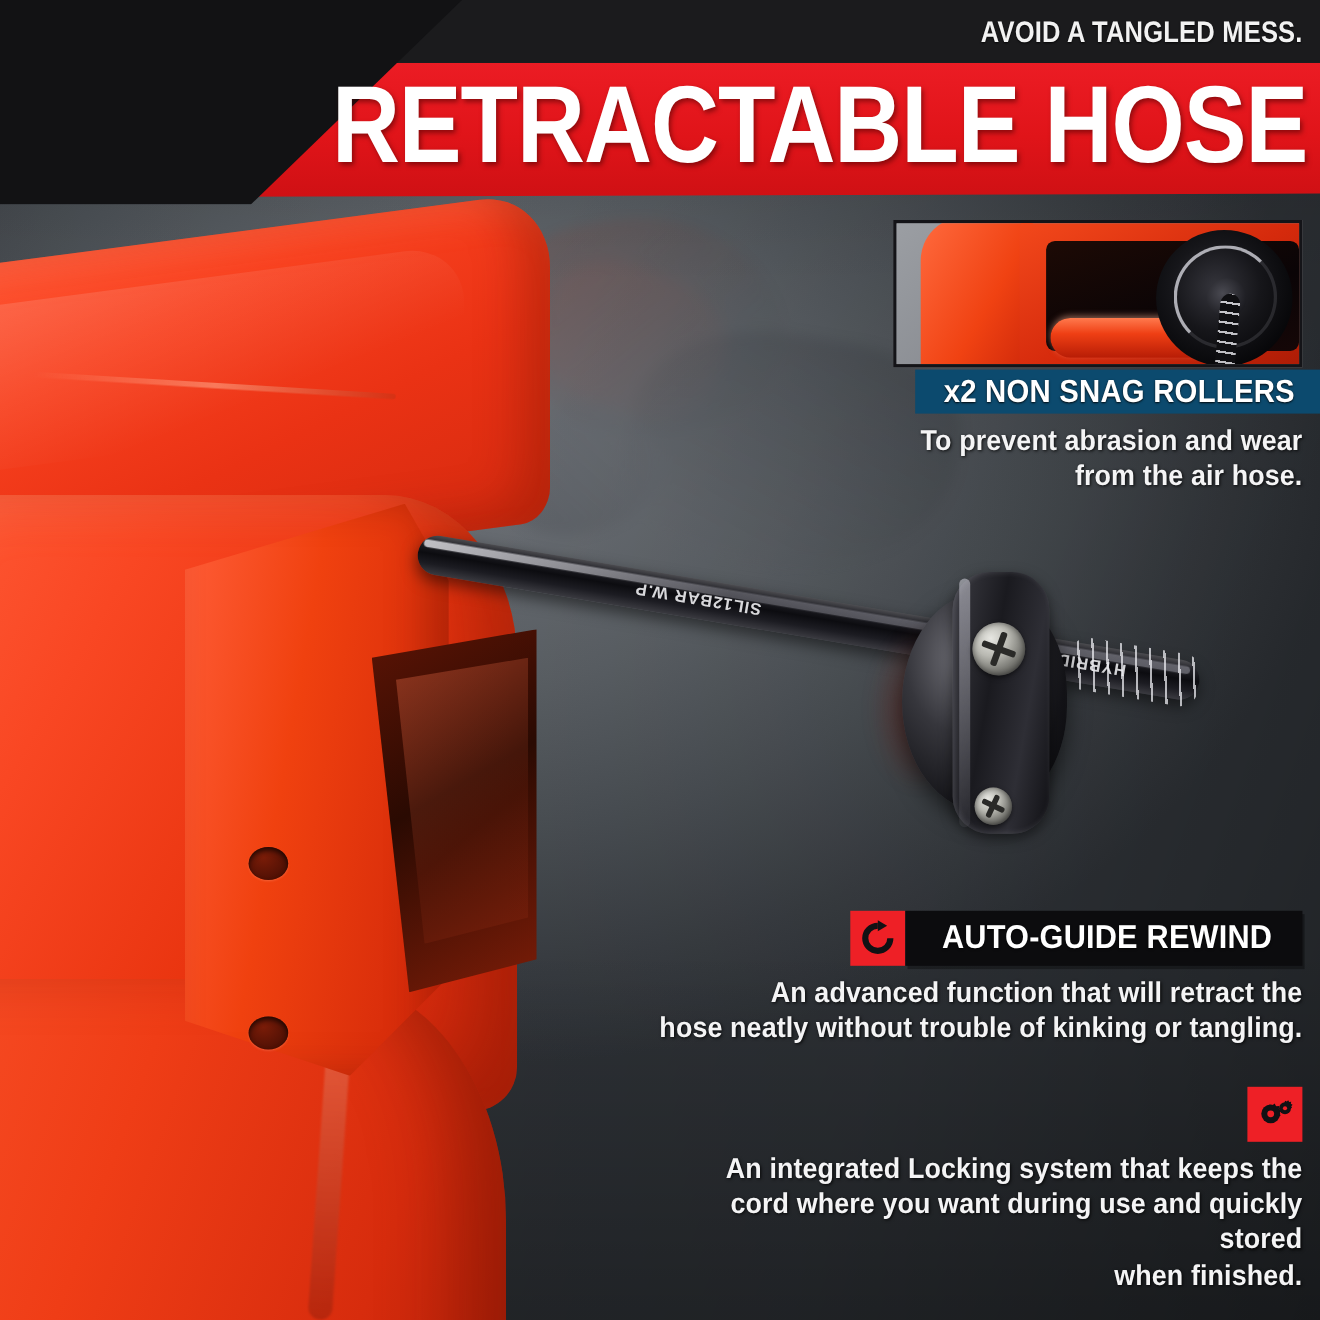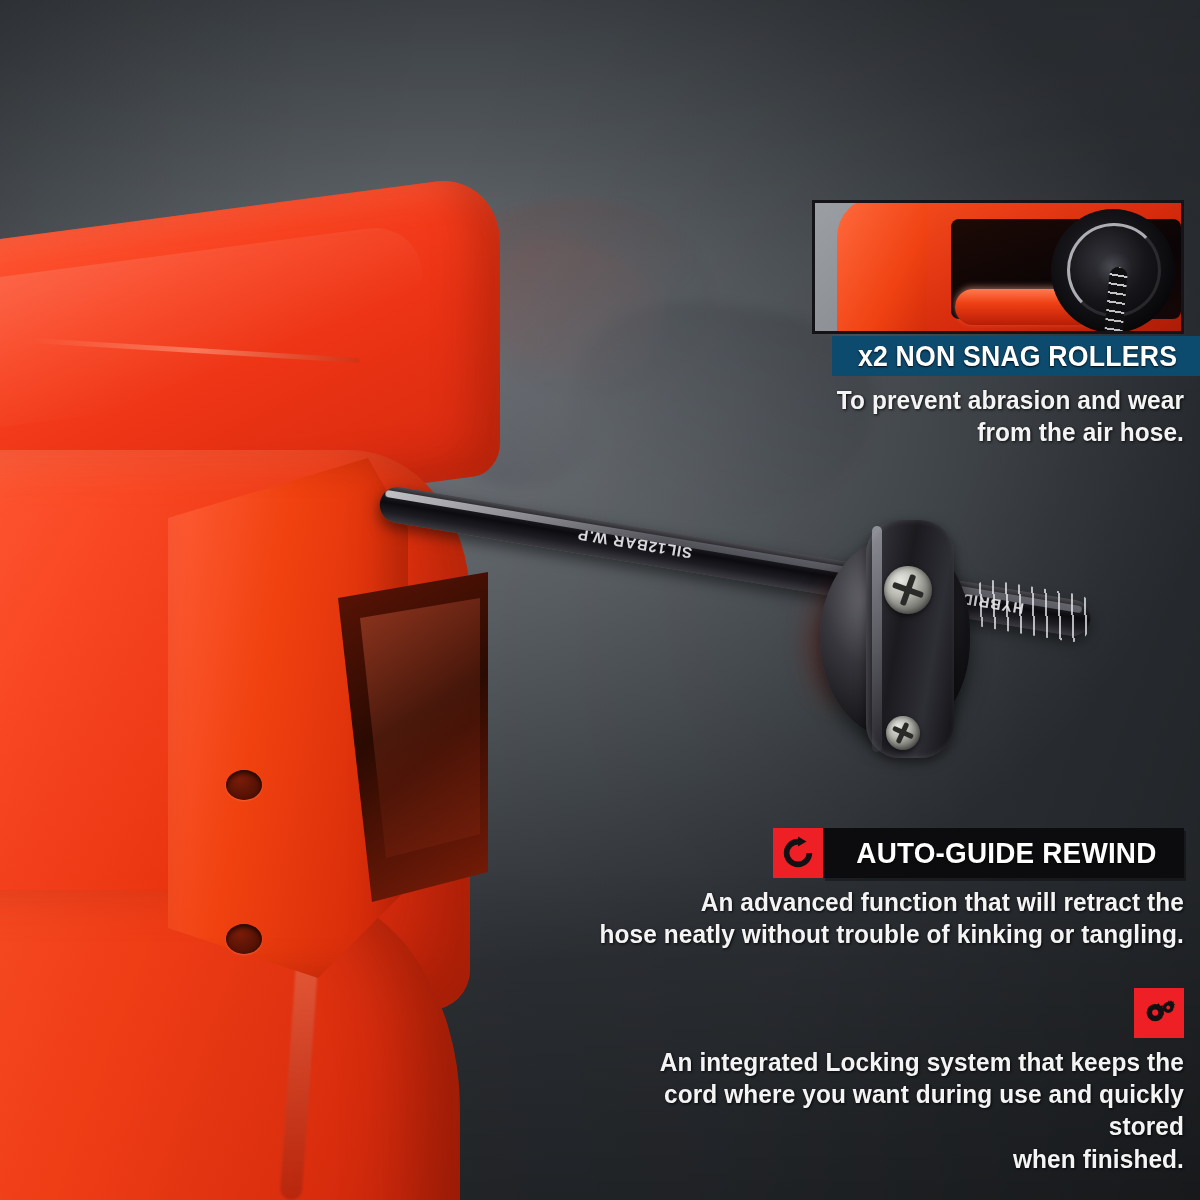--- a/index.html
+++ b/index.html
@@ -446,20 +446,27 @@
     <div class="screw screw-a">
       <div class="screw-x1"></div>
         <div class="screw-x2"></div>
     </div>
     <div class="screw screw-b">
       <div class="screw-x1"></div>
         <div class="screw-x2"></div>
     </div>
   </div>
 
+  <div class="header">
+    <div class="hdr-black"></div>
+    <div class="hdr-red"></div>
+    <div class="hdr-black-wedge"></div>
+    <div class="tagline">AVOID A TANGLED MESS.</div>
+    <div class="headline">RETRACTABLE HOSE</div>
+  </div>
 
   <div class="inset">
     <div class="inset-photo">
       <div class="ins-bg"></div>
       <div class="ins-red-left"></div>
       <div class="ins-housing"></div>
       <div class="ins-cavity"></div>
       <div class="ins-roller-bar"></div>
       <div class="ins-reel"></div>
       <div class="ins-reel-ring"></div>

